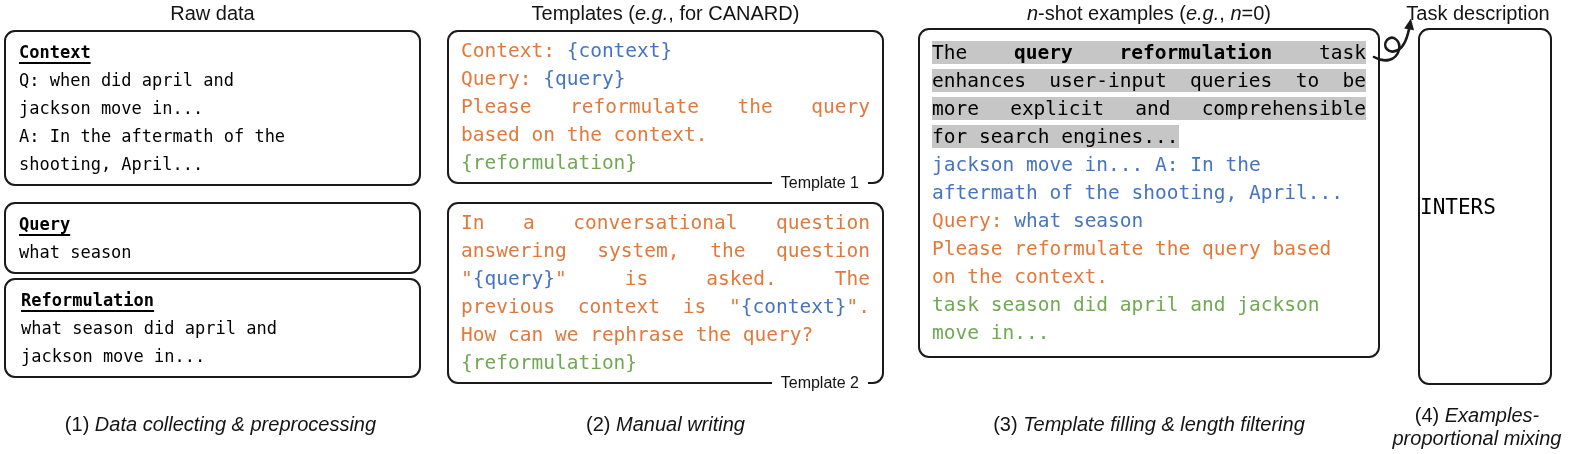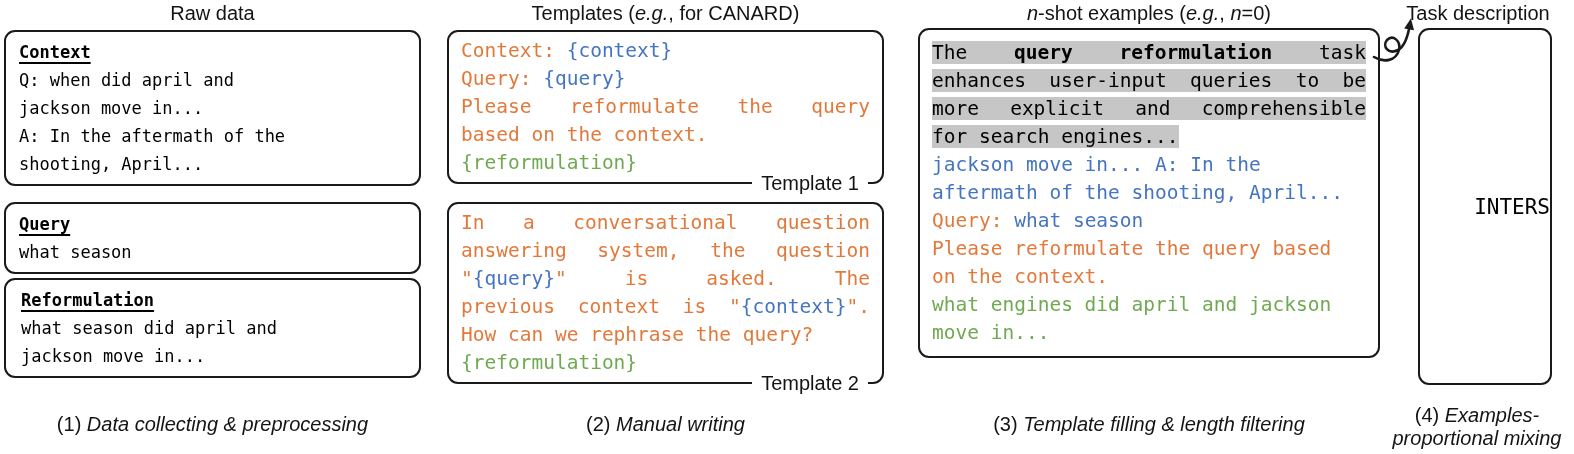--- a/index.html
+++ b/index.html
@@ -32,46 +32,46 @@
   .mono-lg{font-size:17px;line-height:28px;padding:6px 13px;}
   .mono-sm{font-size:19.5px;line-height:28px;padding:5px 12px;}
   #box-context{left:4px;top:30px;width:417px;}
   #box-query{left:4px;top:202px;width:417px;}
   #box-reform{left:4px;top:278px;width:417px;padding-left:15px;}
   #box-t1{left:447px;top:30px;width:437px;}
   #box-t2{left:447px;top:202px;width:437px;}
   #box-nshot{left:918px;top:28px;width:462px;padding-top:9px;padding-bottom:9px;}
   #box-inters{
     left:1418px;top:28px;width:134px;height:357px;
-    display:flex;align-items:center;justify-content:flex-end;
+    display:flex;align-items:center;justify-content:flex-start;
     font-size:21px;
   }
   .line{white-space:normal;}
   .line.j{text-align:justify;text-align-last:justify;}
   .seg{}
   .b{font-weight:bold;}
   .i{font-style:italic;}
   .u{text-decoration:underline;text-decoration-thickness:2px;text-underline-offset:4px;}
   .c-orange{color:var(--orange,#E2793B);}
   .c-blue{color:var(--blue,#4574C1);}
   .c-green{color:var(--green,#6FA951);}
   .hl{background:var(--highlight,#C6C6C6);}
   .tag{
     position:absolute;right:14px;bottom:-14px;
     background:#fff;padding:0 9px;
     font-family:"Liberation Sans",sans-serif;
-    font-size:20px;line-height:26px;color:#141414;
+    font-size:16px;line-height:26px;color:#141414;
     white-space:nowrap;
   }
   .caption{
     position:absolute;top:413px;
     font-size:20px;line-height:23px;text-align:center;
     color:#141414;
   }
-  #cap1{left:4px;width:417px;}
+  #cap1{left:12px;width:417px;}
   #cap2{left:447px;width:437px;text-align:center;}
   #cap3{left:918px;width:462px;}
   #cap4{left:1380px;width:194px;top:404px;}
   #loop-arrow{position:absolute;left:1372px;top:13px;}
 </style>
 </head>
 <body>
 
 <div class="canvas">
 
@@ -118,21 +118,21 @@
   <div class="box mono-sm" id="box-nshot">
       <div class="line j"><span class="seg hl">The </span><span class="seg b hl">query reformulation</span><span class="seg hl"> task</span></div>
       <div class="line j"><span class="seg hl">enhances user-input queries to be</span></div>
       <div class="line j"><span class="seg hl">more explicit and comprehensible</span></div>
       <div class="line"><span class="seg hl">for search engines...</span></div>
       <div class="line"><span class="seg c-blue">jackson move in... A: In the</span></div>
       <div class="line"><span class="seg c-blue">aftermath of the shooting, April...</span></div>
       <div class="line"><span class="seg c-orange">Query:</span><span class="seg c-blue"> what season</span></div>
       <div class="line"><span class="seg c-orange">Please reformulate the query based</span></div>
       <div class="line"><span class="seg c-orange">on the context.</span></div>
-      <div class="line"><span class="seg c-green">what engines did april and jackson</span></div>
+      <div class="line"><span class="seg c-green">task season did april and jackson</span></div>
       <div class="line"><span class="seg c-green">move in...</span></div>
     </div>
 
   <div class="box" id="box-inters">
     <span>INTERS</span>
   </div>
 
   <svg id="loop-arrow" width="52" height="58" viewBox="0 0 52 58">
     <defs>
       <marker id="ah" markerUnits="userSpaceOnUse" markerWidth="13" markerHeight="13" refX="6.5" refY="6.5" orient="auto">

